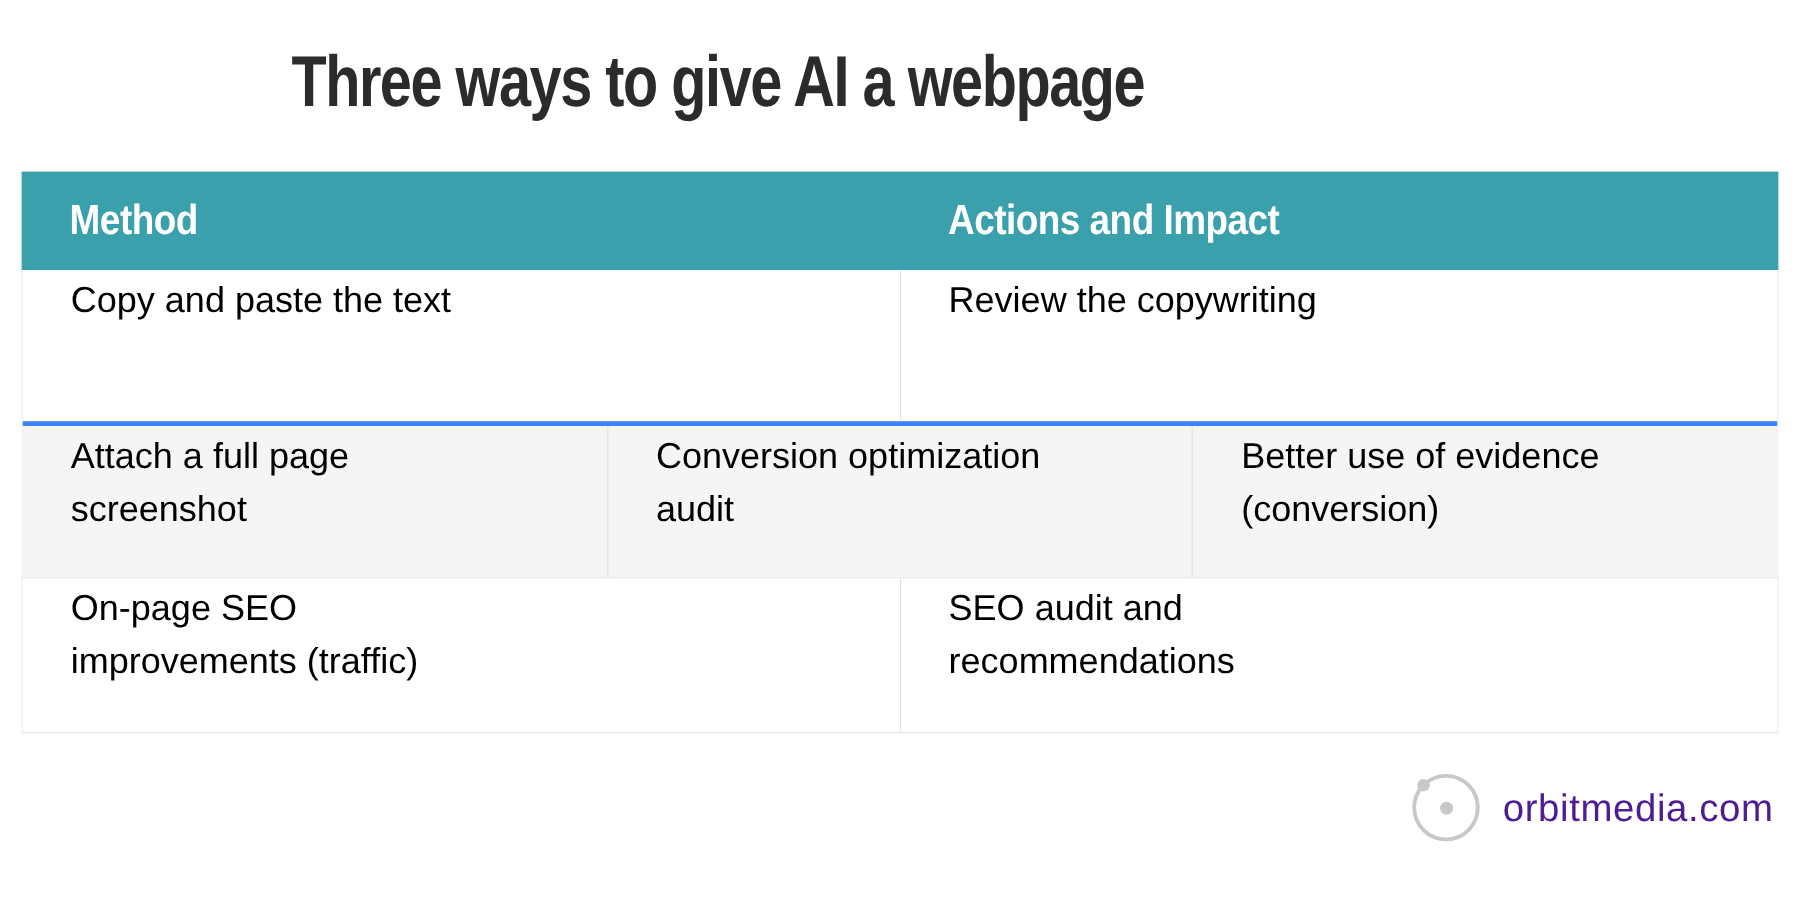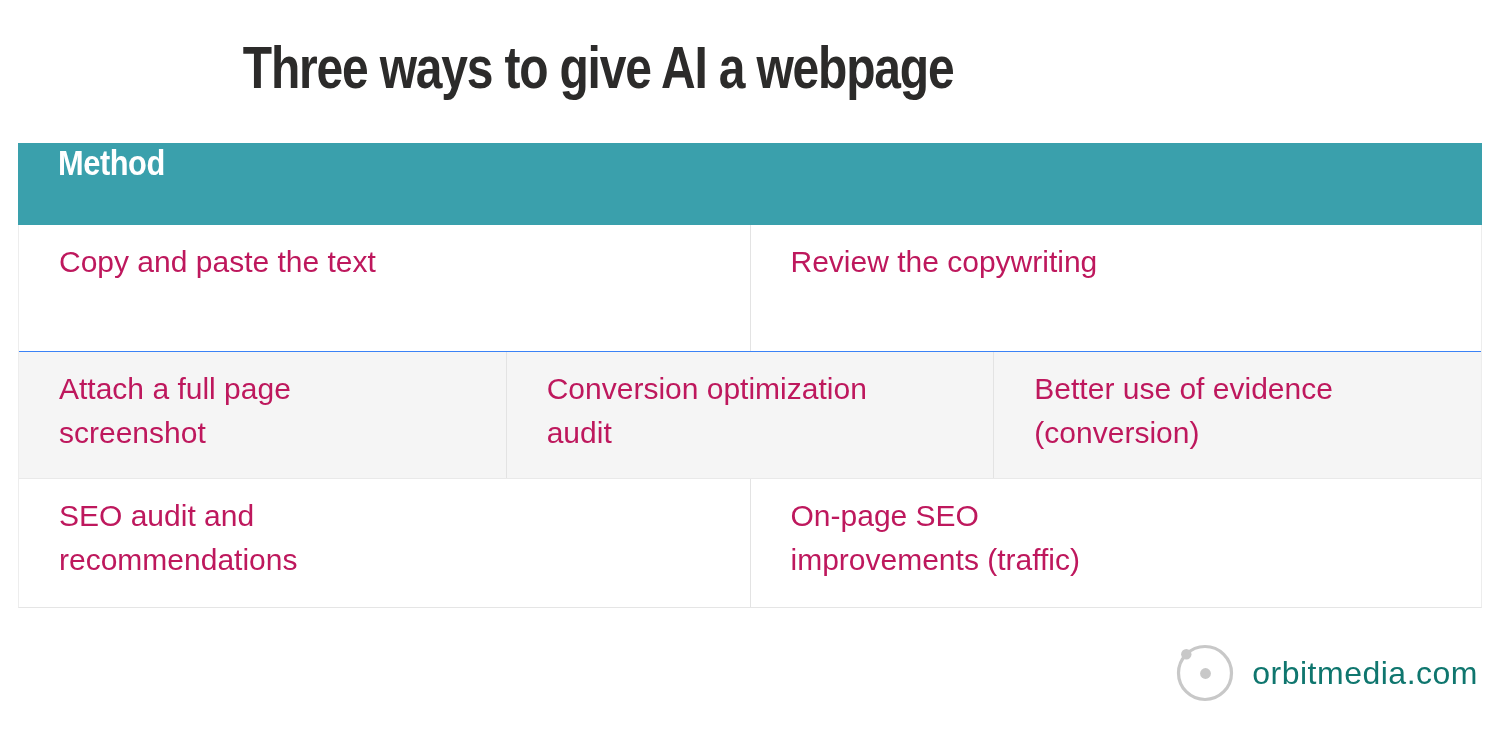--- a/index.html
+++ b/index.html
@@ -23,91 +23,95 @@
     transform-origin:center top;
     white-space:nowrap;
   }
 
   
   .table { position:absolute; left:18px; top:143px; width:1464px; }
   .thead {
     display:flex;
     background:#3aa0ac;
     height:82px;
+    align-items:center;
   }
   .th { flex:1 1 0; padding-left:40px; box-sizing:border-box; overflow:hidden; }
   .th span {
     display:inline-block;
     color:#ffffff; font-weight:bold;
     font-size:35px; letter-spacing:-0.5px;
     transform:scaleX(0.88);
     transform-origin:left center;
     white-space:nowrap;
   }
   .tbody {
     border-left:1px solid #ededed;
     border-right:1px solid #ededed;
     border-bottom:1px solid #e5e5e5;
   }
   .tr { display:flex; }
   .row-white { background:#ffffff; height:126px; }
-  .row-alt   { background:#f5f5f5; height:126px; border-top:1px solid #3b82f6; border-bottom:1px solid #e9e9e9; }
+  .row-alt   { background:#f5f5f5; height:126px; border-top:4px solid #3b82f6; border-bottom:1px solid #e9e9e9; }
   .row-last  { background:#ffffff; height:128px; }
   .td {
     flex:1 1 0; box-sizing:border-box;
-    padding:15px 28px 0 40px;
+    padding:4px 28px 0 40px;
     font-size:30px; line-height:44px;
-    color:#be185d;
+    color:#000000;
     white-space:pre-line;
   }
   .td + .td { border-left:1px solid #e3e3e3; }
 
   
   .brand {
     position:absolute; right:22px; bottom:42px;
     display:flex; align-items:center;
   }
   .brand-text {
-    font-size:32px; color:#0f766e;
+    font-size:32px; color:#4c1d95;
     margin-left:12px; letter-spacing:0.5px;
     white-space:nowrap;
   }
 </style>
 </head>
 <body>
 
 <div class="title-wrap">
   <h1>Three ways to give AI a webpage</h1>
 </div>
 
 <div class="table">
   <div class="thead">
     <div class="th">
       <span>Method</span>
+    </div>
+    <div class="th">
+      <span>Actions and Impact</span>
     </div>
   </div>
 
   <div class="tbody">
     <div class="tr row-white">
       <div class="td">Copy and paste the text</div>
       <div class="td">Review the copywriting</div>
     </div>
     <div class="tr row-alt">
       <div class="td">Attach a full page
 screenshot</div>
       <div class="td">Conversion optimization
 audit</div>
       <div class="td">Better use of evidence
 (conversion)</div>
     </div>
     <div class="tr row-last">
+      <div class="td">On-page SEO
+improvements (traffic)</div>
       <div class="td">SEO audit and
 recommendations</div>
-      <div class="td">On-page SEO
-improvements (traffic)</div>
     </div>
   </div>
 </div>
 
 <div class="brand">
   <span style="width:70px;height:70px;display:inline-block;">
     <svg width="70" height="70" viewBox="0 0 70 70">
       <circle cx="35" cy="35" r="26.5" fill="none" stroke="#c8c8c8" stroke-width="3.2"></circle>
       <circle cx="35.5" cy="35.5" r="5.4" fill="#c8c8c8"></circle>
       <circle cx="16.3" cy="16.3" r="5.2" fill="#c8c8c8"></circle>

